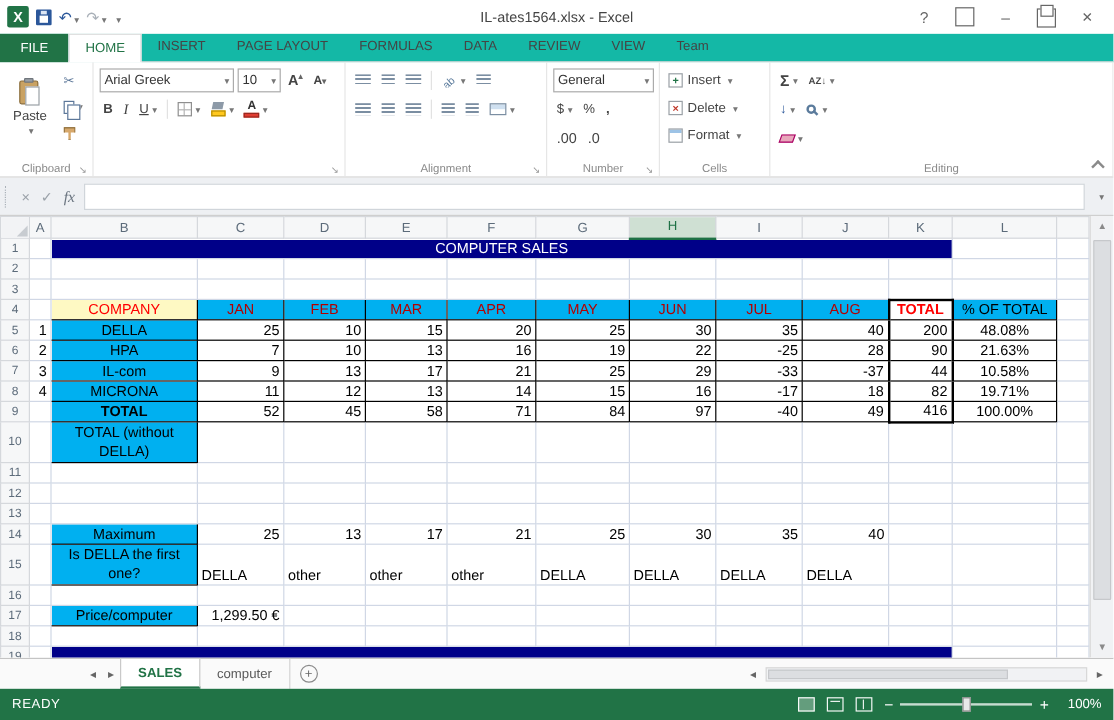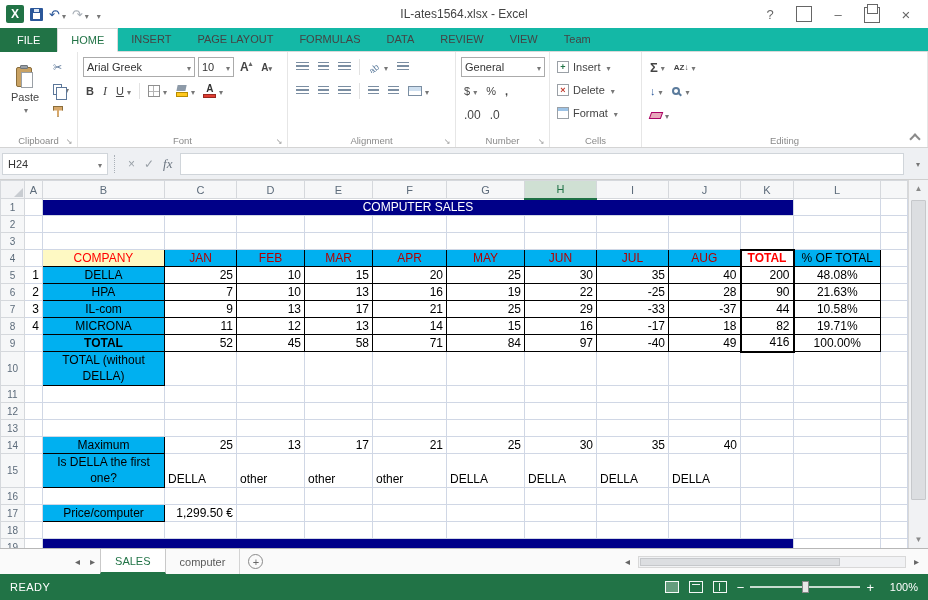--- a/index.html
+++ b/index.html
@@ -149,21 +149,21 @@
   td.ix{text-align:right}
   .vscroll{position:absolute;right:0;top:0;bottom:0;width:20px;background:#f1f2f4;border-left:1px solid #d8d8d8;display:flex;flex-direction:column;align-items:center;font-size:8px;color:#8a8a8a}
   .vsa{height:17px;display:flex;align-items:center}
   .vthumb{position:absolute;top:20px;left:2px;right:2px;height:300px;background:#dcdee1;border:1px solid #c6c8cb;border-radius:1px}
 
   
   .tabbar{height:26px;background:#fafafa;border-top:1px solid #b7b7b7;display:flex;align-items:stretch;font-size:11px}
   .tnav{display:flex;align-items:center;color:#666;padding:0 5px;font-size:10px}
   .tnav.first{margin-left:70px}
   .stab{display:flex;align-items:center;padding:0 14px;color:#595959;border-right:1px solid #d4d4d4}
-  .stab.active{background:#fff;color:#217346;font-weight:normal;border:1px solid #c9c9c9;border-top:none;border-bottom:2px solid #217346}
+  .stab.active{background:#fff;color:#217346;font-weight:bold;border:1px solid #c9c9c9;border-top:none;border-bottom:2px solid #217346}
   .addsheet{width:15px;height:15px;border:1px solid #8a8a8a;border-radius:50%;color:#666;display:flex;align-items:center;justify-content:center;font-size:11px;margin:auto 8px}
   .tsplit{width:5px;border-left:1px solid #c0c0c0;margin:4px 3px}
   .hscroll{margin-left:auto;display:flex;align-items:center;gap:3px;padding-right:4px}
   .htrack{width:268px;height:12px;background:#f1f2f4;border:1px solid #d8d8d8;position:relative}
   .hthumb{position:absolute;left:1px;top:1px;bottom:1px;width:200px;background:#dcdee1;border:1px solid #c6c8cb}
 
   
   .statusbar{height:26px;background:#217346;color:#fff;display:flex;align-items:center;padding:4px 10px;font-size:11px}
   .sbright{margin-left:auto;display:flex;align-items:center;gap:10px}
   .vic{width:14px;height:12px;border:1px solid rgba(255,255,255,.95);display:inline-block}
@@ -293,21 +293,20 @@
             <span class="fill-ic"></span>
             <span class="dd"></span>
           </span>
         <span class="sb">
             <span class="fc-ic">
               <b>A</b>
             </span>
             <span class="dd"></span>
           </span>
       </div>
-      <span class="glabel">Font</span>
       <span class="launcher">↘</span>
     </div>
 
     <div class="group g-align">
       <div class="row">
         <span class="sb">
             <span class="bars"></span>
           </span>
         <span class="sb">
             <span class="bars c"></span>
@@ -426,24 +425,20 @@
             <span class="dd"></span>
           </span>
       </div>
       <span class="glabel">Editing</span>
       <span class="ribcollapse"></span>
     </div>
 
   </div>
 
   <div class="fbar">
-    <div class="namebox">
-      <span>H24</span>
-      <span class="dd"></span>
-    </div>
     <span class="fsplit"></span>
     <div class="fbtns">
       <span>×</span>
       <span>✓</span>
       <span class="fx">fx</span>
     </div>
     <div class="finput"></div>
     <span class="fexpand dd"></span>
   </div>
 

